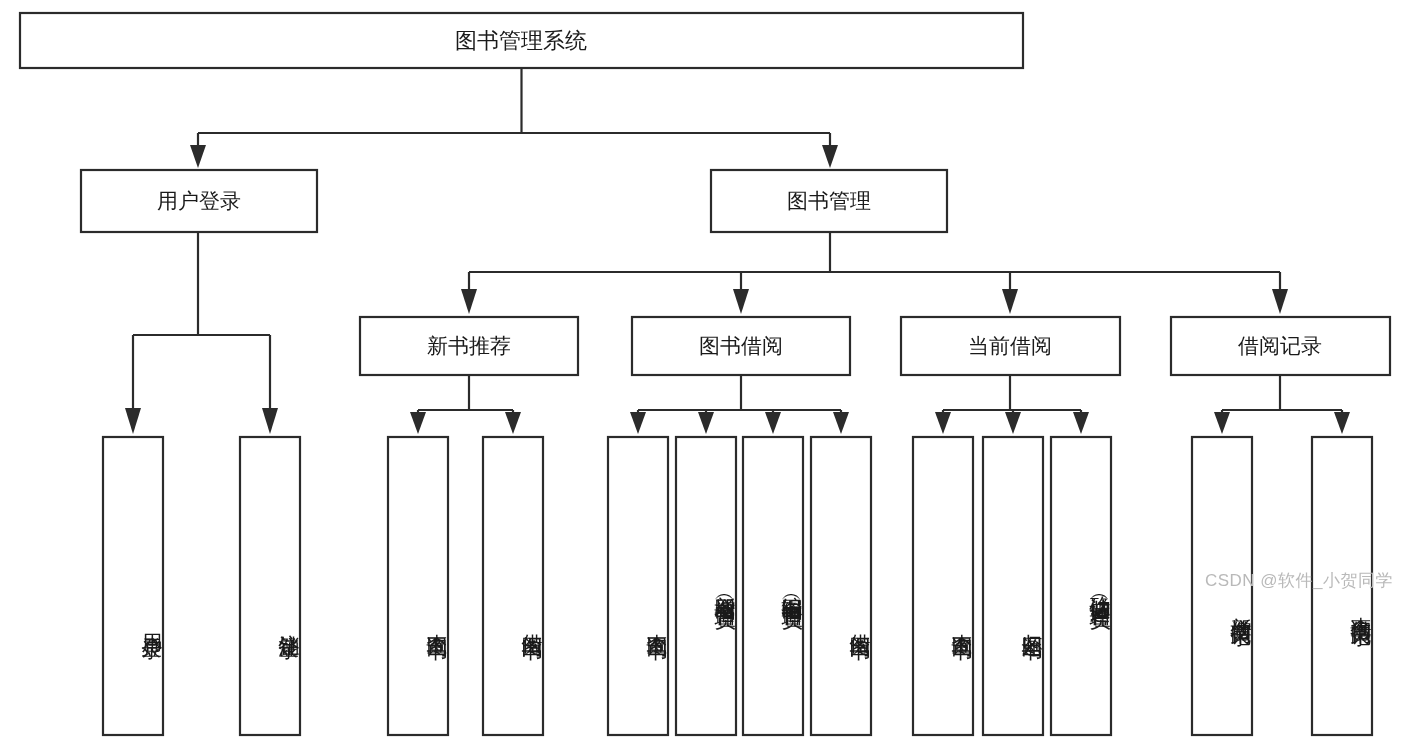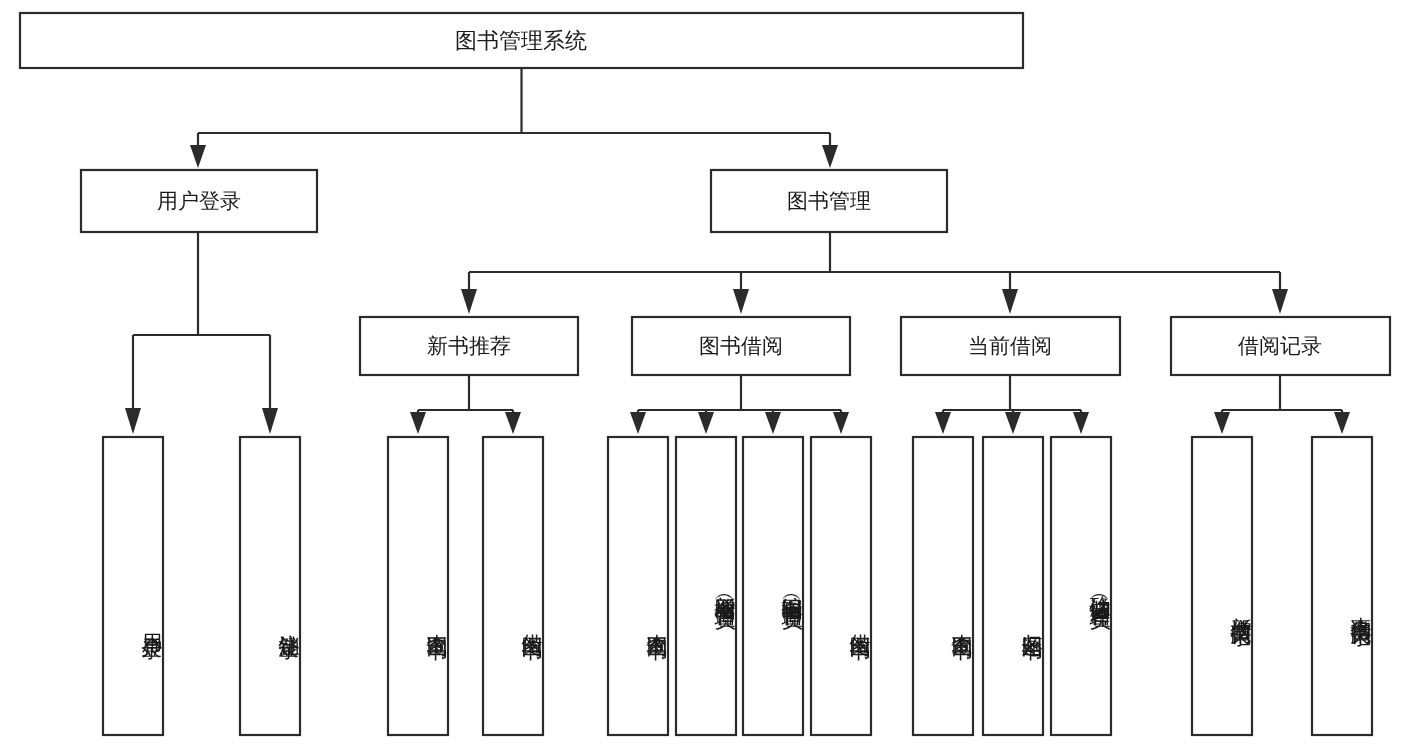--- a/index.html
+++ b/index.html
@@ -223,14 +223,15 @@
   <div class="leaf-label" style="left:608px; top:508px;  width:60px; height:225px;">查询图书</div>
   <div class="leaf-label" style="left:676px; top:445px;  width:60px; height:285px;">新增图书（管理员）</div>
   <div class="leaf-label" style="left:743px; top:445px;  width:60px; height:285px;">编辑图书（管理员）</div>
   <div class="leaf-label" style="left:811px; top:508px;  width:60px; height:225px;">借阅图书</div>
   <div class="leaf-label" style="left:913px; top:508px;  width:60px; height:225px;">查询图书</div>
   <div class="leaf-label" style="left:983px; top:508px;  width:60px; height:225px;">归还图书</div>
   <div class="leaf-label" style="left:1051px; top:445px; width:60px; height:285px;">确认归还（管理员）</div>
   <div class="leaf-label" style="left:1192px; top:478px; width:60px; height:255px;">新增借阅记录</div>
   <div class="leaf-label" style="left:1312px; top:478px; width:60px; height:255px;">查询借阅记录</div>
 
+  <div class="watermark">CSDN @软件_小贺同学</div>
 
 </div>
 
 </body></html>

